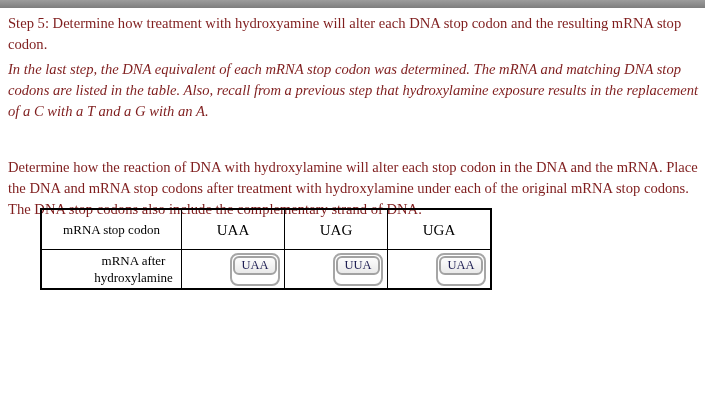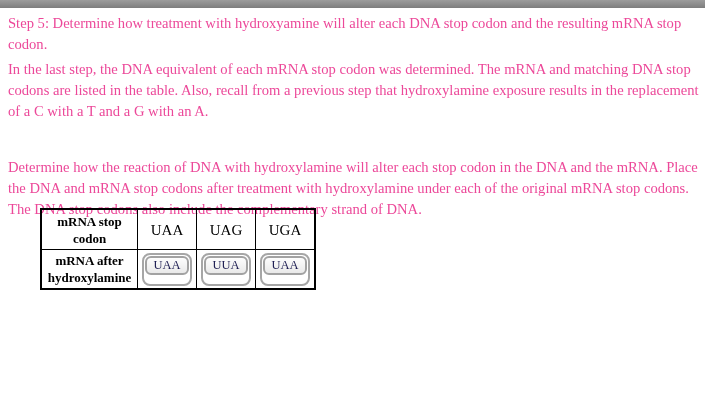--- a/index.html
+++ b/index.html
@@ -17,58 +17,58 @@
   .topbar {
     position: absolute;
     left: 0; top: 0;
     width: 705px; height: 8px;
     background: linear-gradient(180deg, #9c9c9c 0%, #8a8a8a 60%, #7d7d7d 100%);
   }
   .instructions {
     position: absolute;
     left: 8px; top: 13px;
     width: 694px;
-    color: #ec4899;
+    color: #7f1d1d;
   }
   .instructions p {
     margin: 0;
     font-size: 14.6px;
     line-height: 21px;
   }
-  .instructions p.para-intro { margin-top: 4px; }
+  .instructions p.para-intro { margin-top: 4px; font-style: italic; }
   .instructions p.para-task  { margin-top: 35px; }
 
   table.codon-table {
     position: absolute;
     left: 40px; top: 208px;
     border-collapse: collapse;
     table-layout: fixed;
     border: 2px solid #000000;
   }
   table.codon-table td {
     border: 1px solid #000000;
     text-align: center;
     vertical-align: middle;
     padding: 0;
     overflow: hidden;
   }
   td.label-cell {
     width: 95px;
-    font-weight: bold;
+    font-weight: normal;
     font-size: 13px;
     line-height: 17px;
     padding: 1px;
     border-radius: 6px;
   }
   td.codon-cell { width: 58px; }
   tr.row-mrna-stop td   { height: 39px; }
   tr.row-dna-stop td    { height: 43px; }
   tr.row-treatment td   { height: 35px; }
   tr.row-dna-after td   { height: 44px; }
-  tr.row-mrna-after td  { height: 38px; }
+  tr.row-mrna-after td  { height: 38px; padding-left: 44px; }
 
   .codon-single { font-size: 15px; }
   .codon-duo    { font-size: 15px; line-height: 19px; }
   .dash-placeholder {
     font-size: 13px;
     letter-spacing: 1px;
     color: #000000;
   }
 
   .slot {

